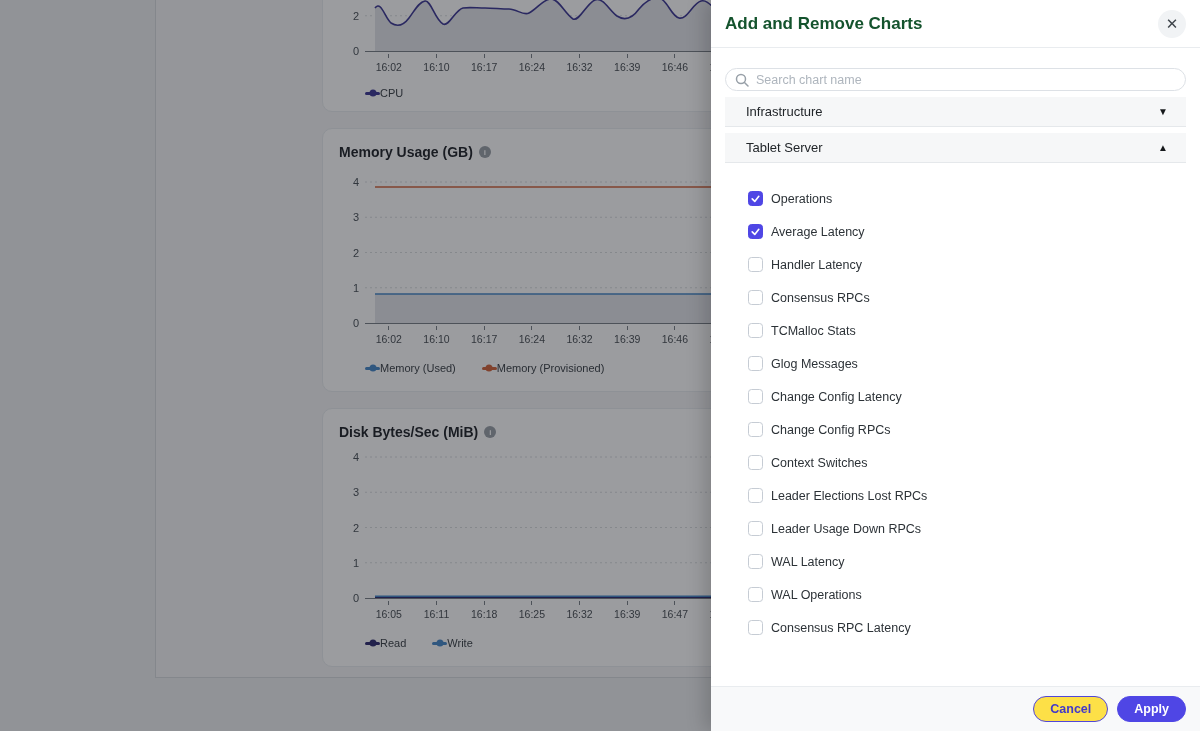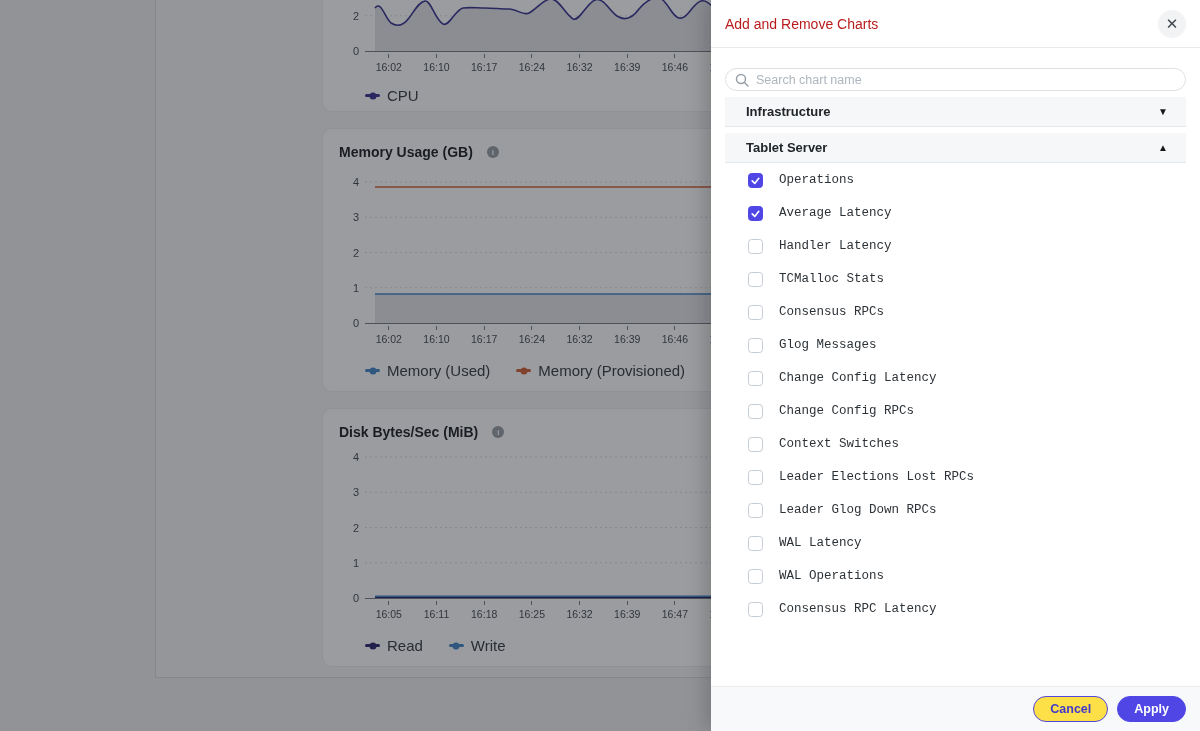--- a/index.html
+++ b/index.html
@@ -11,38 +11,38 @@
     background:#f4f5f6; border-left:1px solid #d8dbde; border-bottom:1px solid #d8dbde; }
   .card { position:absolute; background:#fff; border:1px solid #e9ecef; border-radius:10px; }
   #card-cpu       { left:166px; top:-190px; width:497px; height:302px; }
   #card-mem       { left:166px; top:128px;  width:497px; height:264px; }
   #card-disk      { left:166px; top:408px;  width:497px; height:259px; }
   #card-right-top { left:678px; top:-190px; width:497px; height:302px; }
   #card-net       { left:678px; top:128px;  width:497px; height:264px; }
   #card-dropzone  { left:678px; top:408px;  width:497px; height:252px;
     background:#e9e9f7; border:1.5px dashed #a7a3d9; }
 
-  .card-head { position:absolute; left:16px; right:16px; top:15px; display:flex; align-items:center; gap:14px; }
+  .card-head { position:absolute; left:16px; right:16px; top:15px; display:flex; align-items:center; gap:6px; }
   .card-head h3 { font-size:14px; font-weight:700; color:#1f2329; }
   .info { width:12px; height:12px; border-radius:50%; background:#9aa0a8; color:#fff;
     font-size:8px; font-weight:700; display:inline-flex; align-items:center; justify-content:center; font-style:normal; }
   .menu { margin-left:auto; border:none; background:none; cursor:pointer; font-size:17px;
     font-weight:700; color:#343a40; line-height:10px; letter-spacing:1px; }
 
   .ylabels { position:absolute; left:0; width:36px; display:flex; flex-direction:column;
     justify-content:space-between; align-items:flex-end; }
   .ytick { font-size:11px; line-height:14px; color:#4b5259; }
   .plot  { position:absolute; left:42px; width:429px; }
   .plot svg { display:block; }
   .xaxis { position:absolute; left:42px; width:429px; border-top:1.5px solid #798087; }
   .xlabels { position:absolute; left:42px; width:429px; display:flex; }
   .xtick { flex:1; text-align:center; font-size:10.5px; color:#4a5056; }
   .xtick::before { content:""; display:block; width:1px; height:4px; background:#798087; margin:0 auto 3px; }
   .legend { position:absolute; left:42px; display:flex; gap:26px; align-items:center; }
-  .legend-item { display:inline-flex; align-items:center; gap:7px; font-size:15px; color:#3c4248; }
+  .legend-item { display:inline-flex; align-items:center; font-size:11px; color:#3c4248; }
   .mark { width:15px; height:3px; border-radius:2px; background:var(--c); position:relative; display:inline-block; }
   .mark::after { content:""; position:absolute; left:50%; top:50%; transform:translate(-50%,-50%);
     width:7px; height:7px; border-radius:50%; background:var(--c); }
 
   
   #card-cpu  .ylabels { top:198px; height:49px; }
   #card-cpu  .plot    { top:185px; height:55px; }
   #card-cpu  .xaxis   { top:240px; }
   #card-cpu  .xlabels { top:243px; }
   #card-cpu  .legend  { top:276px; }
@@ -58,38 +58,38 @@
   #card-disk .legend  { top:228px; }
 
   
   .scrim { position:absolute; inset:0; background:rgba(16,19,26,0.42); z-index:5; }
 
   
   .modal { position:absolute; left:711px; top:0; width:489px; height:731px; background:#fff;
     z-index:10; box-shadow:-6px 0 18px rgba(0,0,0,0.18); }
   .modal-header { position:absolute; top:0; left:0; right:0; height:48px; display:flex;
     align-items:center; padding:0 14px; border-bottom:1px solid #e9ecef; }
-  .modal-title { font-size:14px; font-weight:400; color:#b91c1c; }
+  .modal-title { font-size:17px; font-weight:700; color:#14532d; }
   .close-btn { margin-left:auto; width:28px; height:28px; border-radius:50%; border:none;
     background:#f1f3f5; color:#3f454b; font-size:15px; line-height:1; cursor:pointer;
     display:flex; align-items:center; justify-content:center; }
   .search-wrap { position:absolute; top:68px; left:14px; right:14px; height:23px; }
   .search-wrap svg { position:absolute; left:10px; top:5px; }
   .search-input { width:100%; height:100%; border:1px solid #dde1e6; border-radius:12px;
     padding:0 10px 0 30px; font-size:12.5px; color:#343a40; outline:none;
     font-family:"Liberation Sans", sans-serif; }
   .search-input::placeholder { color:#aeb5bd; }
   .modal-list { position:absolute; top:97px; left:0; right:0; bottom:0; overflow:hidden; }
   .section-row { margin:0 14px 6px 14px; height:30px; background:#f6f7f8;
     border-bottom:1px solid #e5e8eb; display:flex; align-items:center;
     padding:0 18px 0 21px; cursor:pointer; }
-  .section-label { font-size:13px; font-weight:700; color:#212529; }
+  .section-label { font-size:13px; font-weight:400; color:#212529; }
   .chev { margin-left:auto; font-size:10px; color:#15181b; }
   .cb-rows { margin-top:10px; }
-  .cb-row { height:33px; display:flex; align-items:flex-start; gap:16px; padding-left:37px; cursor:pointer;font-family:Liberation Mono, monospace; }
+  .cb-row { height:33px; display:flex; align-items:flex-end; gap:8px; padding-left:37px; cursor:pointer; }
   .cb { width:15px; height:15px; border:1.5px solid #c6ccd4; border-radius:3.5px; background:#fff;
     flex:0 0 15px; display:flex; align-items:center; justify-content:center; }
   .cb.checked { background:#4f46e5; border-color:#4f46e5; }
   .cb .ck { display:none; }
   .cb.checked .ck { display:block; }
   .cb-label { font-size:12.5px; color:#2c3237; }
   .modal-footer { position:absolute; left:0; right:0; bottom:0; height:45px; background:#f8f9fa;
     border-top:1px solid #e9ecef; display:flex; align-items:center; justify-content:flex-end;
     gap:9px; padding:0 14px; z-index:2; }
   .btn { height:26px; padding:0 16px; border-radius:13px; font-size:12.5px; font-weight:700;
@@ -303,34 +303,34 @@
           </span>
           <span class="cb-label">Handler Latency</span>
         </div>
 
 
 
         <div class="cb-row">
           <span class="cb">
             
           </span>
+          <span class="cb-label">Consensus RPCs</span>
+        </div>
+
+        <div class="cb-row">
+          <span class="cb">
+            
+          </span>
           <span class="cb-label">TCMalloc Stats</span>
         </div>
 
         <div class="cb-row">
           <span class="cb">
             
           </span>
-          <span class="cb-label">Consensus RPCs</span>
-        </div>
-
-        <div class="cb-row">
-          <span class="cb">
-            
-          </span>
           <span class="cb-label">Glog Messages</span>
         </div>
 
         <div class="cb-row">
           <span class="cb">
             
           </span>
           <span class="cb-label">Change Config Latency</span>
         </div>
 
@@ -352,21 +352,21 @@
           <span class="cb">
             
           </span>
           <span class="cb-label">Leader Elections Lost RPCs</span>
         </div>
 
         <div class="cb-row">
           <span class="cb">
             
           </span>
-          <span class="cb-label">Leader Glog Down RPCs</span>
+          <span class="cb-label">Leader Usage Down RPCs</span>
         </div>
 
         <div class="cb-row">
           <span class="cb">
             
           </span>
           <span class="cb-label">WAL Latency</span>
         </div>
 
         <div class="cb-row">

